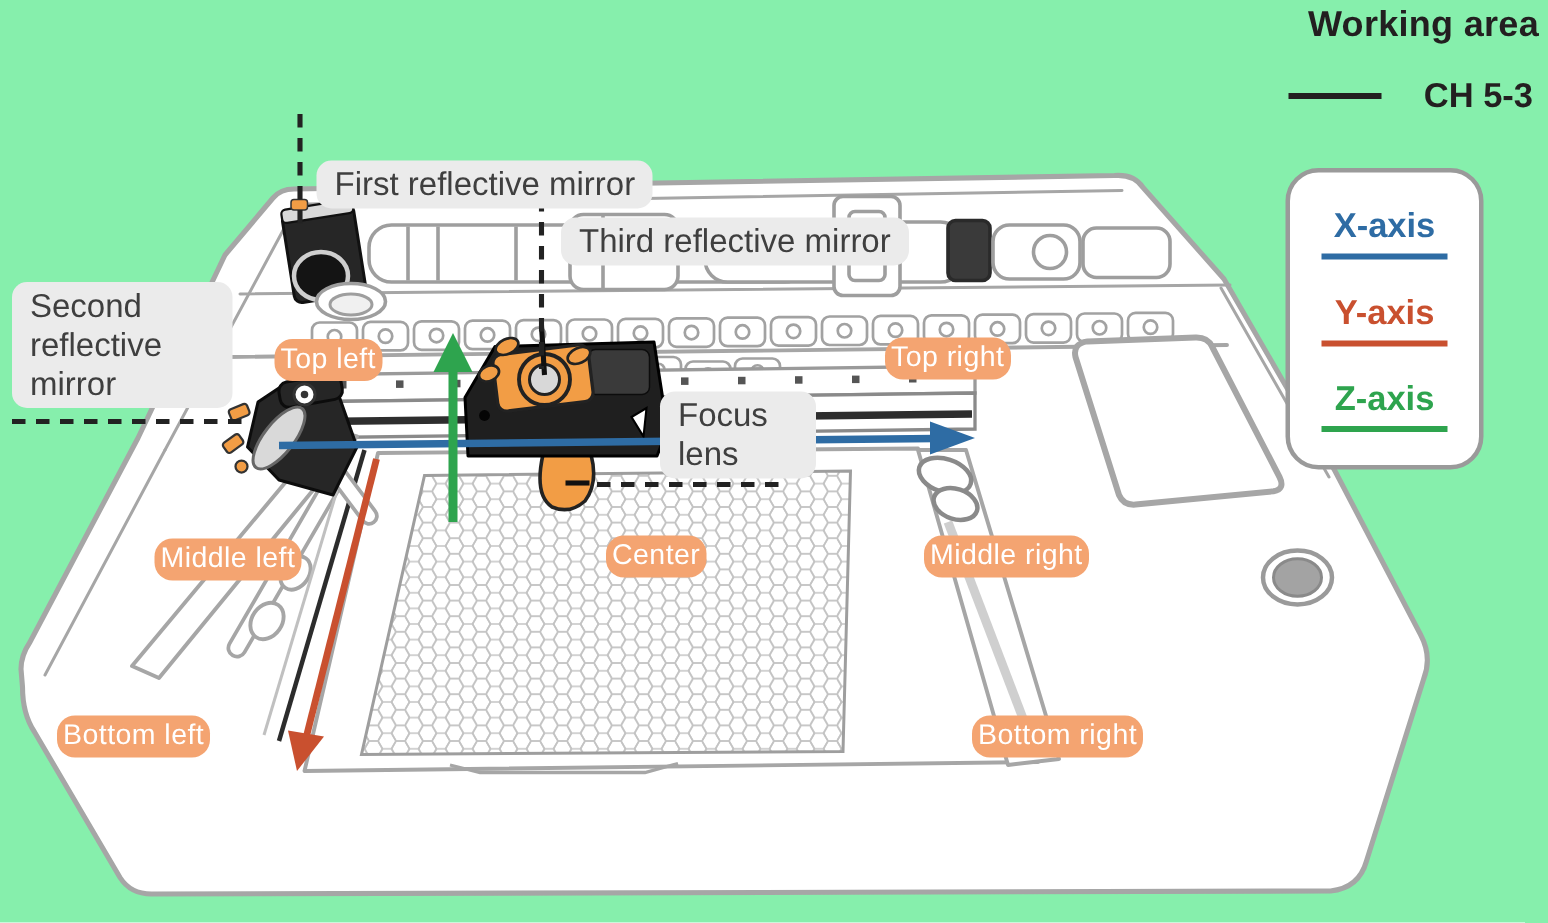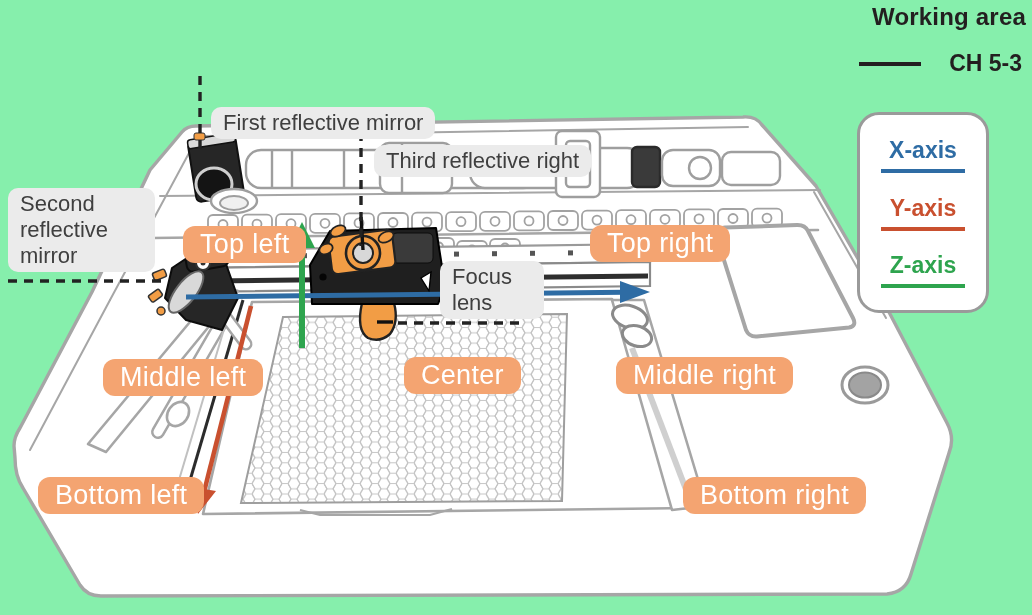--- a/index.html
+++ b/index.html
@@ -10,22 +10,22 @@
   #stage svg{position:absolute;left:0;top:0;}
   .lbl{position:absolute;white-space:nowrap;box-sizing:border-box;}
   
   .glabel{
     background:var(--label-bg);color:var(--label-text);
     font-size:22px;line-height:1.18;padding:3px 12px;border-radius:10px;
   }
   .glabel.wrap{white-space:normal;}
   
   .olabel{
-    background:var(--orange);color:#fff;font-size:27px;font-weight:500;
-    padding:3px 17px;border-radius:12px;letter-spacing:.3px;
+    background:var(--orange);color:#fff;font-size:19px;font-weight:500;
+    padding:3px 4px;border-radius:12px;letter-spacing:.3px;
   }
   
   .title{
     right:6px;top:3px;font-size:24px;font-weight:bold;color:var(--ink);letter-spacing:.2px;
   }
   .model-legend{right:10px;top:50px;display:flex;align-items:center;gap:28px;}
   .model-legend .keyline{width:62px;height:4px;background:var(--ink);}
   .model-legend .keytext{font-size:23px;font-weight:bold;color:var(--ink);}
   
   .axis-legend{
@@ -254,24 +254,24 @@
       <span class="axis-label">Y-axis</span>
       <span class="axis-line"></span>
     </div>
     <div class="axis-entry axis-z">
       <span class="axis-label">Z-axis</span>
       <span class="axis-line"></span>
     </div>
   </div>
 
   <div class="lbl glabel" style="left:211px;top:71px;margin-top:36px;">First reflective mirror</div>
-  <div class="lbl glabel" style="left:374px;top:145px;">Third reflective right</div>
+  <div class="lbl glabel" style="left:374px;top:145px;">Third reflective mirror</div>
   <div class="lbl glabel wrap" style="left:8px;top:188px;width:147px;">Second reflective mirror</div>
   <div class="lbl glabel wrap" style="left:440px;top:261px;width:104px;">Focus lens</div>
 
   <div class="lbl olabel" style="left:183px;top:226px;">Top left</div>
   <div class="lbl olabel" style="left:590px;top:225px;">Top right</div>
   <div class="lbl olabel" style="left:103px;top:359px;text-align:center;">Middle left</div>
   <div class="lbl olabel" style="left:404px;top:357px;">Center</div>
   <div class="lbl olabel" style="left:616px;top:357px;">Middle right</div>
   <div class="lbl olabel" style="left:38px;top:477px;">Bottom left</div>
-  <div class="lbl olabel" style="left:648px;top:477px;margin-left:35px;">Bottom right</div>
+  <div class="lbl olabel" style="left:648px;top:477px;">Bottom right</div>
 </div>
 
 </body></html>

